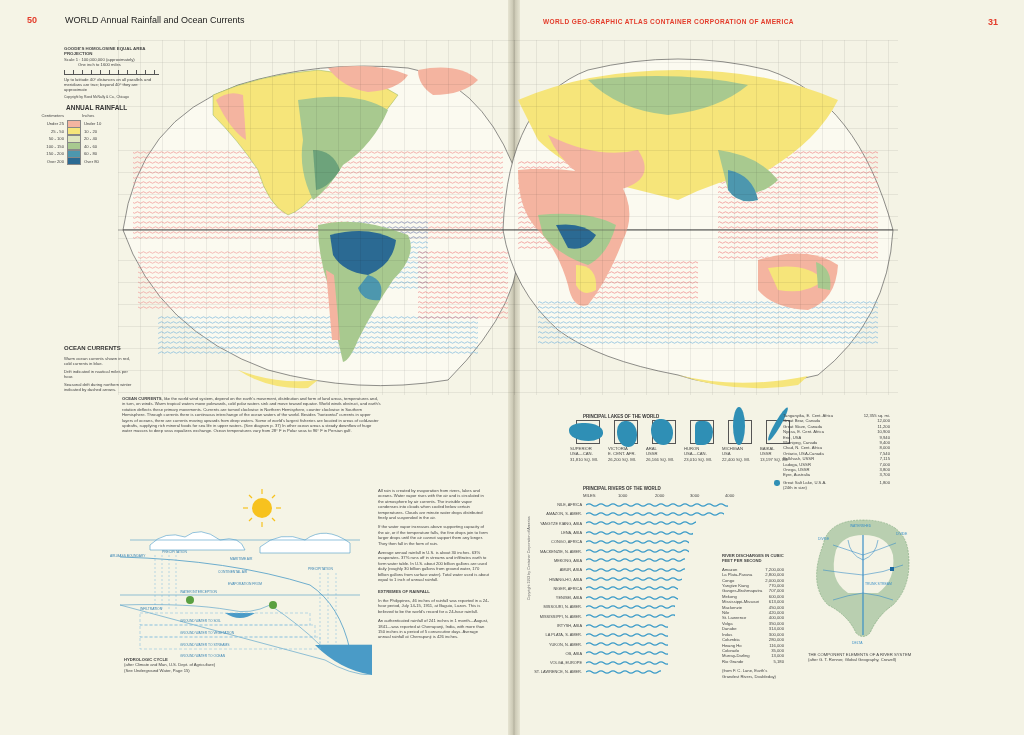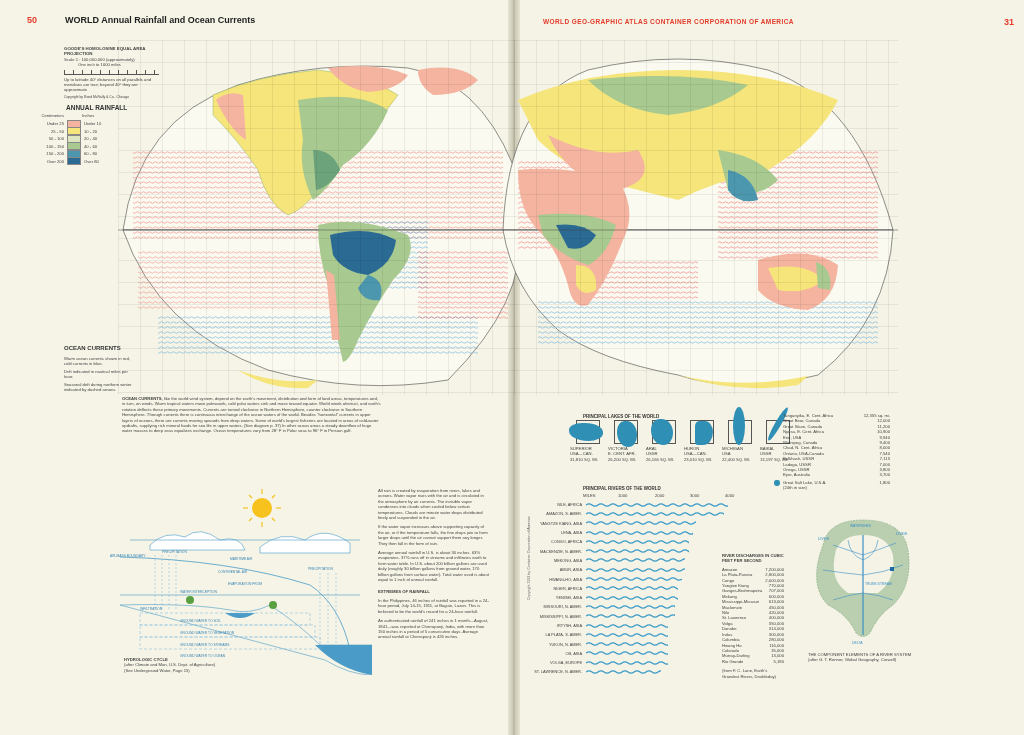--- a/index.html
+++ b/index.html
@@ -2,21 +2,21 @@
 <html><head>
 <meta charset="utf-8">
 <style>
   html,body{margin:0;padding:0;}
   body{width:1024px;height:735px;position:relative;overflow:hidden;background:#efeee0;font-family:"Liberation Sans",sans-serif;color:#333;}
   .page{position:absolute;top:0;height:735px;background:#f5f4e6;}
   .page-left{left:0;width:512px;}
   .page-right{left:512px;width:512px;background:#f4f3e5;}
   .gutter{position:absolute;left:508px;top:0;width:12px;height:735px;background:linear-gradient(90deg,#e6e4d2,#c9c6b2 45%,#8a887a 50%,#c9c6b2 55%,#e6e4d2);}
   .pagenum{position:absolute;top:15px;font-size:9px;font-weight:bold;color:#e33b2a;}
-  .title{position:absolute;left:65px;top:15px;font-size:9px;font-weight:bold;color:#222;}
+  .title{position:absolute;left:65px;top:15px;font-size:9px;font-weight:normal;color:#222;}
   .runhead{position:absolute;left:543px;top:18px;font-size:6.5px;font-weight:bold;color:#e33b2a;letter-spacing:0.4px;}
   .tiny{font-size:4.2px;line-height:5.4px;color:#444;}
   .proj{position:absolute;left:64px;top:46px;width:95px;}
   .proj .h{font-weight:bold;font-size:4.4px;}
   .scalebar{height:4px;border-bottom:1px solid #555;margin:2px 0;background:repeating-linear-gradient(90deg,#555 0 1px,transparent 1px 9px);}
   .legend-title{position:absolute;left:66px;top:104px;font-size:6.5px;font-weight:bold;color:#333;}
   .legend{position:absolute;left:34px;top:113px;width:90px;}
   .leg-row{display:flex;align-items:center;height:7.5px;}
   .leg-row .cm{width:30px;text-align:right;padding-right:3px;}
   .leg-row .sw{width:12px;height:6px;border:0.5px solid #888;}
@@ -56,21 +56,21 @@
 </head>
 <body>
 
 <div class="page page-left"></div>
 <div class="page page-right"></div>
 <div class="gutter"></div>
 
 <div class="pagenum" style="left:27px;">50</div>
 <div class="title">WORLD Annual Rainfall and Ocean Currents</div>
 <div class="runhead">WORLD GEO-GRAPHIC ATLAS   CONTAINER CORPORATION OF AMERICA</div>
-<div class="pagenum" style="left:988px;top:17px;margin-left:16px;">31</div>
+<div class="pagenum" style="left:988px;top:17px;">31</div>
 
 <div class="proj tiny">
   <div class="h">GOODE'S HOMOLOSINE EQUAL AREA PROJECTION</div>
   <div>Scale 1 : 100,000,000 (approximately)</div>
   <div style="padding-left:14px;">One inch to 1600 miles</div>
   <div class="scalebar"></div>
   <div>Up to latitude 40° distances on all parallels and meridians are true; beyond 40° they are approximate</div>
   <div style="font-size:3.4px;margin-top:2px;">Copyright by Rand McNally &amp; Co., Chicago</div>
 </div>
 

